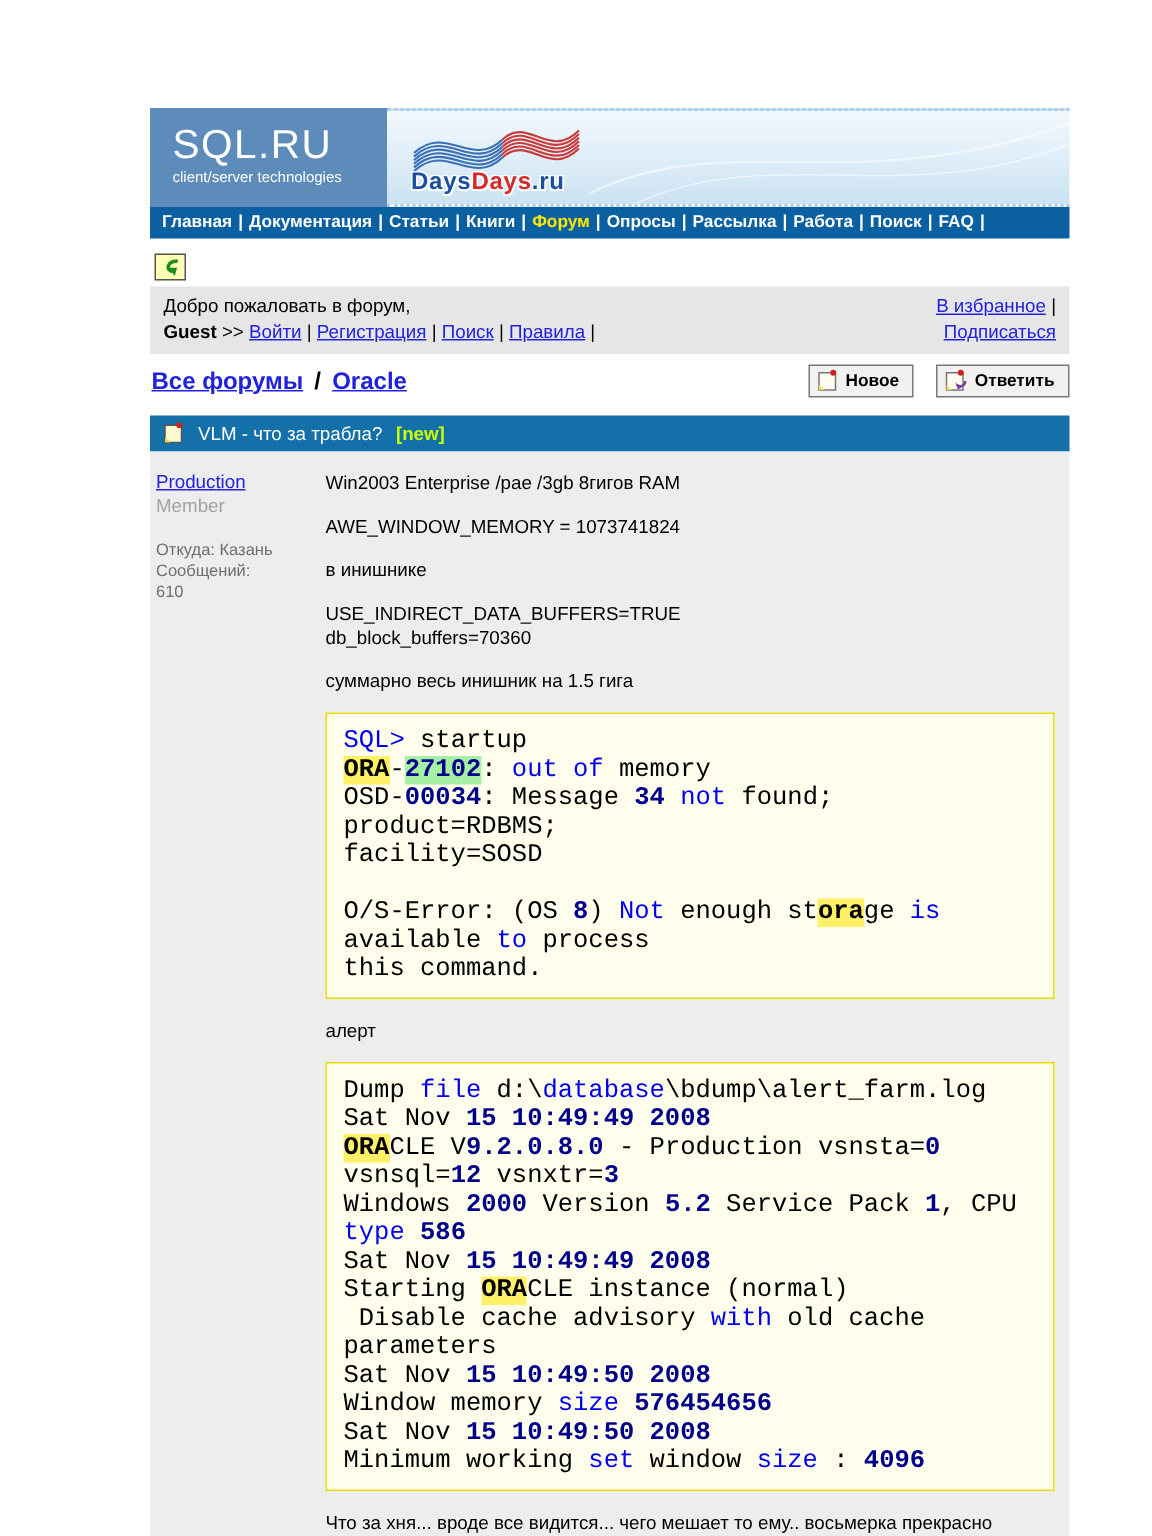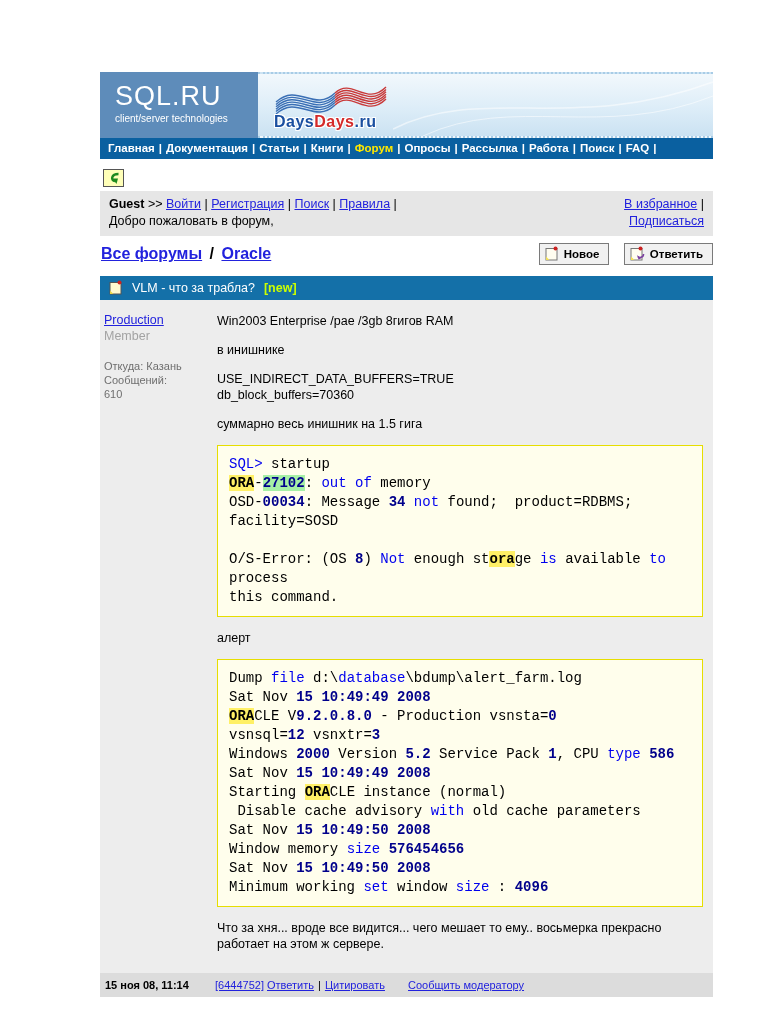--- a/index.html
+++ b/index.html
@@ -46,21 +46,21 @@
 
   
   .post { display:flex; background:#EDEDED; }
   .pcol { width:115px; min-width:115px; padding:13px 2px 0 4px; font-size:12.5px; line-height:15px; }
   .role { color:#A3A3A3; margin-top:1px; }
   .meta { color:#6F6F6F; font-size:11px; margin-top:15px; line-height:14px; }
   .pbody { flex:1; padding:13px 10px 8px 2px; font-size:12.5px; line-height:16px; }
   .para { margin-bottom:13px; }
 
   .code { background:#FFFEEC; border:1px solid #E6DE00; padding:9px 11px; margin:1px 0 13px;
-          font-family:"Liberation Mono", monospace; font-size:14px; line-height:19px; white-space:pre-wrap; }
+          font-family:"Liberation Mono", monospace; font-size:17px; line-height:19px; white-space:pre-wrap; }
   .kw { color:#0000EE; }
   .num { color:#00008B; font-weight:bold; }
   .hly { background:#FFF066; font-weight:bold; }
   .hlg { background:#A6F0A6; font-weight:bold; color:#00008B; }
 
   
   .pfooter { display:flex; background:#DCDCDC; font-size:11px; align-items:center; padding:6px 0; }
   .pf-date { width:115px; min-width:115px; padding-left:5px; font-weight:bold; }
   .pf-links .pipe { padding:0 4px; color:#000; }
   .pf-report { margin-left:20px; }
@@ -105,26 +105,26 @@
     <span class="jump-icon">
       <svg width="14" height="13" viewBox="0 0 14 13">
         <path d="M11.5 2 C 4 2, 3.5 8.5, 8 9" stroke="#1E8A1E" stroke-width="2.4" fill="none"></path>
         <path d="M5.5 6.5 L9.5 12 L11 6.5 Z" fill="#1E8A1E"></path>
       </svg>
     </span>
   </div>
 
   <div class="welcome">
     <div class="left">
+      <div>Добро пожаловать в форум,</div>
       <div>
         <span class="bold">Guest</span>
         <span>&gt;&gt;</span>
         <span><span class="link">Войти</span><span> | </span><span class="link">Регистрация</span><span> | </span><span class="link">Поиск</span><span> | </span><span class="link">Правила</span><span> | </span></span>
       </div>
-      <div>Добро пожаловать в форум,</div>
     </div>
     <div class="right">
       <div><span class="link">В избранное</span> <span>|</span></div>
       <div><span class="link">Подписаться</span></div>
     </div>
   </div>
 
   <div class="crumb-row">
     <div class="crumbs">
       <span class="link">Все форумы</span><span class="slash"> / </span><span class="link">Oracle</span>
@@ -170,20 +170,23 @@
         <div>Сообщений:</div>
         <div>610</div>
       </div>
     </div>
     <div class="pbody">
       <div>
           <div class="para">
             <div>Win2003 Enterprise /pae /3gb 8гигов RAM</div>
           </div>
           <div class="para">
+            <div>AWE_WINDOW_MEMORY = 1073741824</div>
+          </div>
+          <div class="para">
             <div>в инишнике</div>
           </div>
           <div class="para">
             <div>USE_INDIRECT_DATA_BUFFERS=TRUE</div>
             <div>db_block_buffers=70360</div>
           </div>
           <div class="para">
             <div>суммарно весь инишник на 1.5 гига</div>
           </div>
         </div>

